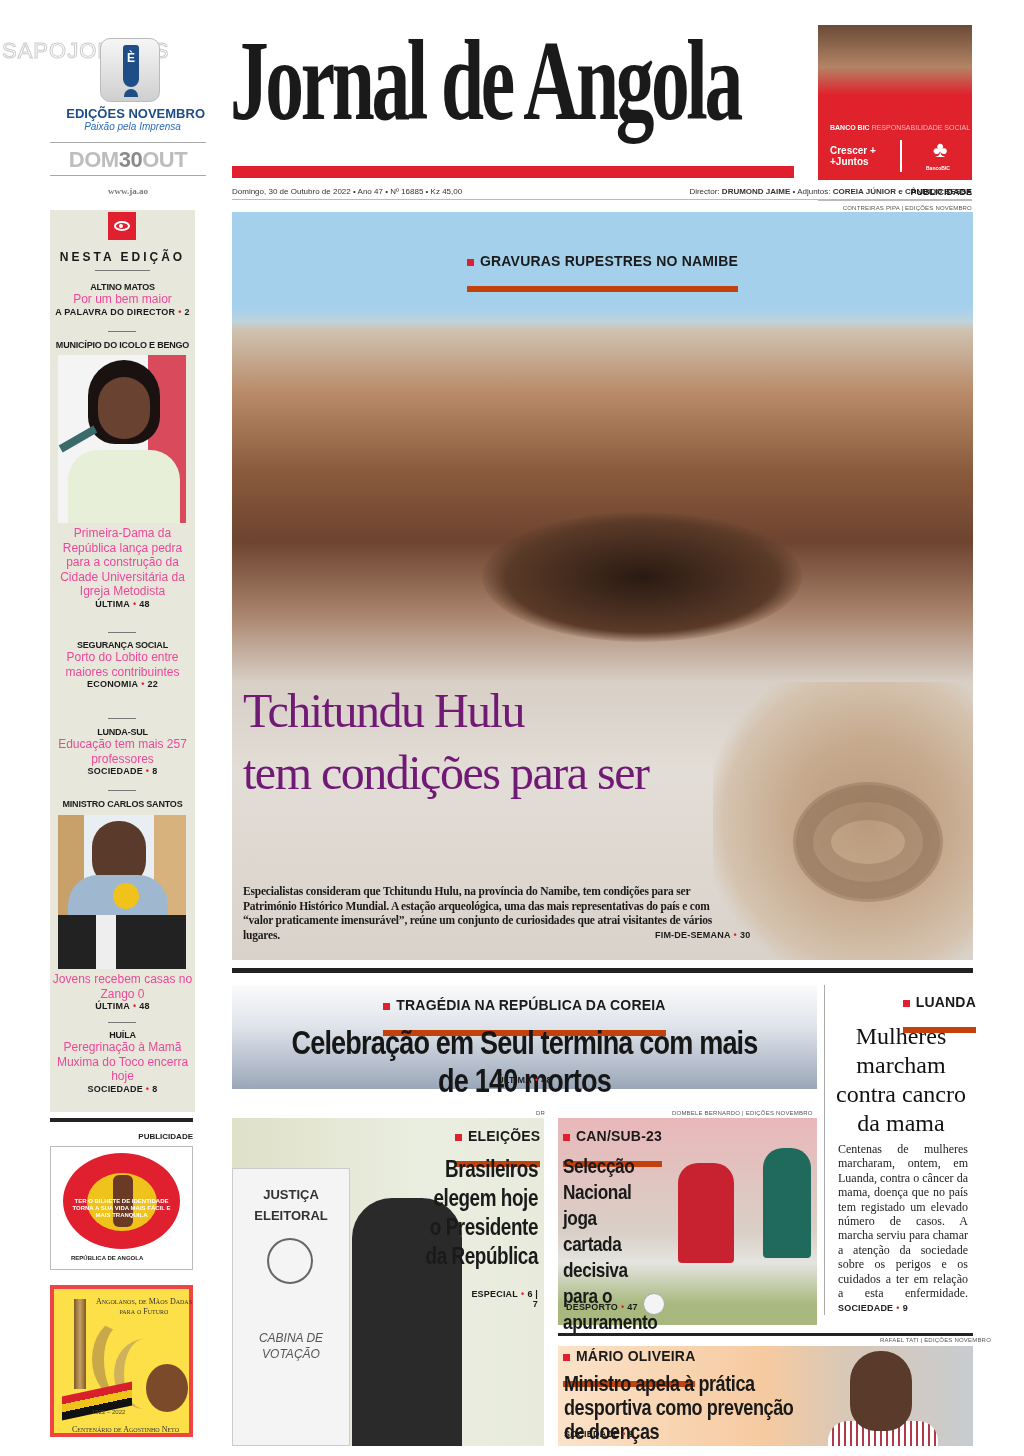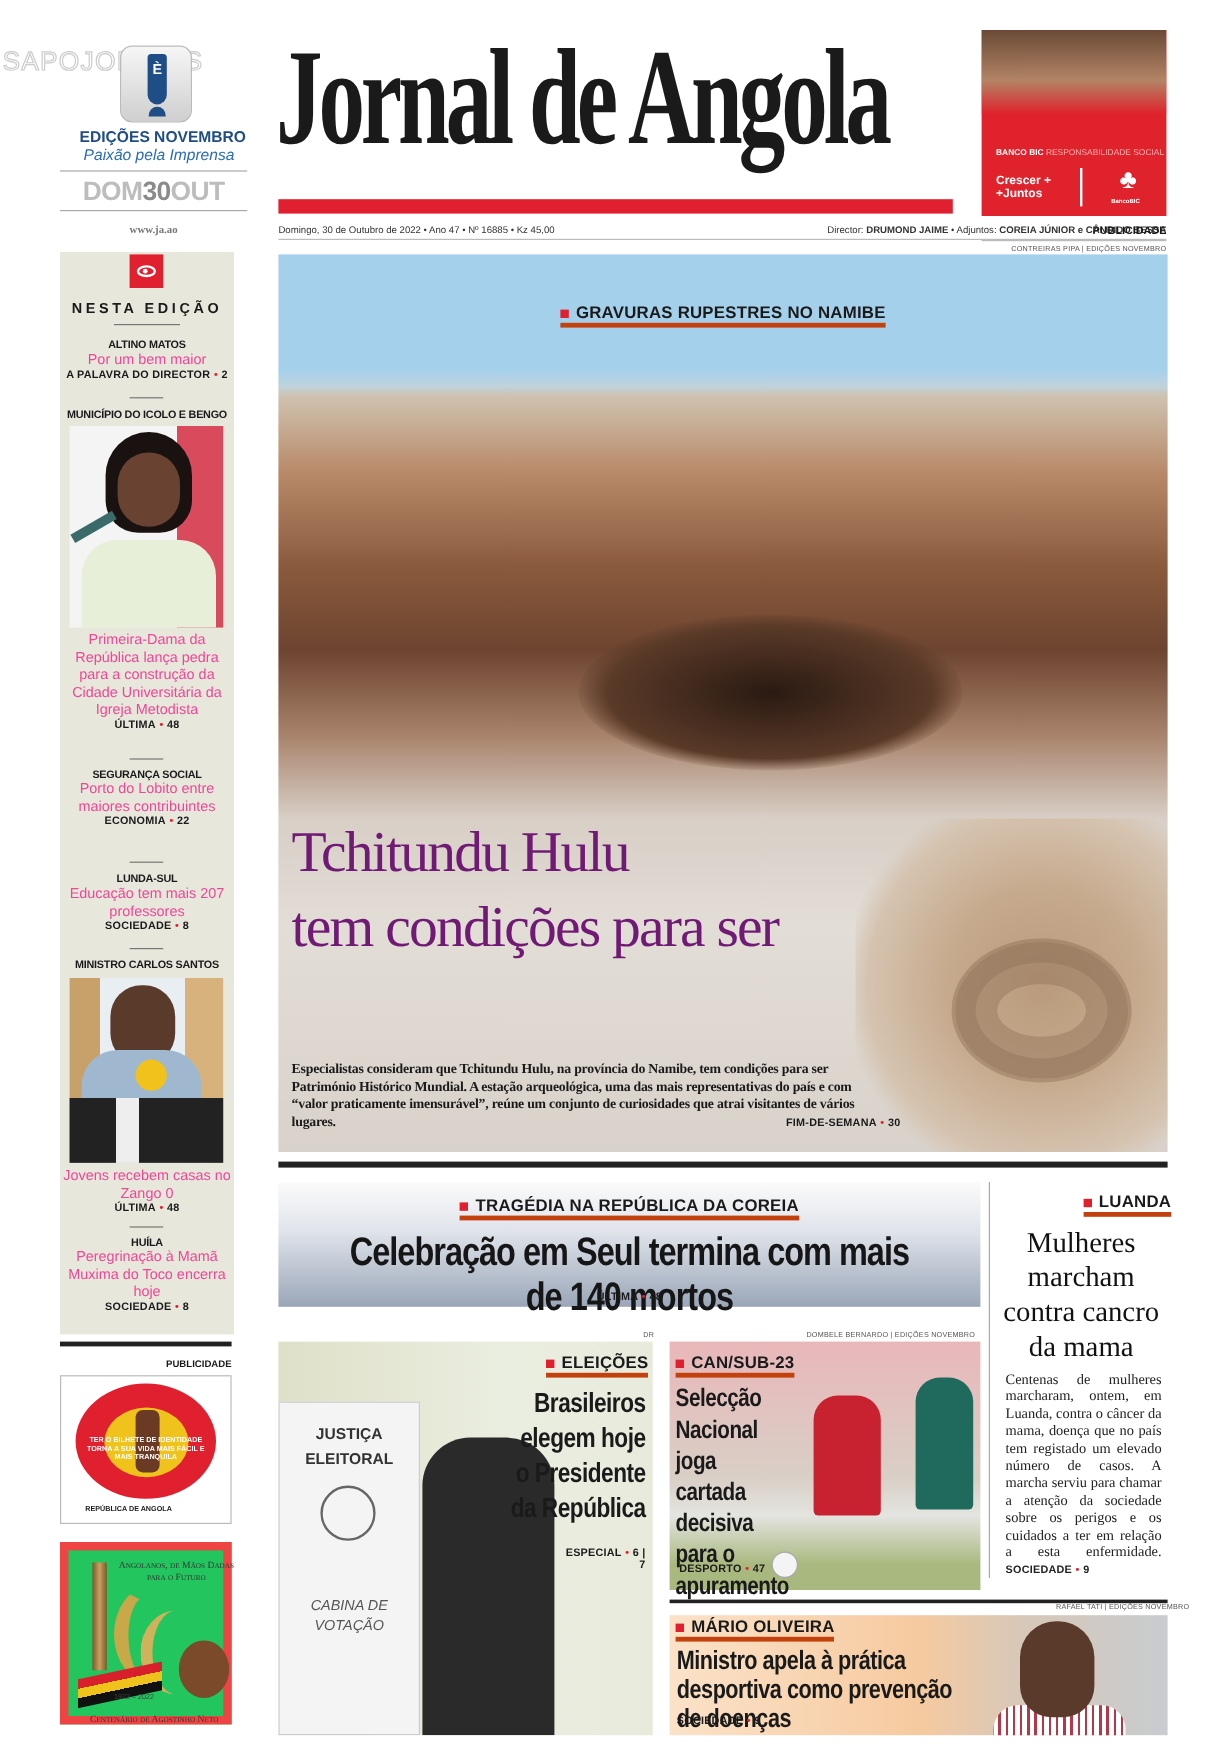--- a/index.html
+++ b/index.html
@@ -1,32 +1,32 @@
 <!DOCTYPE html>
 <html><head>
 <meta charset="utf-8">
 <style>
 *{box-sizing:border-box;margin:0;padding:0}
 body{width:1024px;height:1456px;background:#fff;font-family:"Liberation Sans","DejaVu Sans",sans-serif;color:#1a1a1a;position:relative;overflow:hidden}
 .abs{position:absolute}
 .cond{font-family:"Liberation Sans Narrow","Liberation Sans",sans-serif;font-stretch:condensed}
 .dot{display:inline-block;width:7px;height:7px;background:#e0202f;margin-right:6px;vertical-align:middle}
-.kicker{font-weight:700;font-size:14px;letter-spacing:.2px;padding-bottom:1px;border-bottom:4px solid #c2410c;display:inline-block}
+.kicker{font-weight:700;font-size:14px;letter-spacing:.2px;padding-bottom:17px;border-bottom:6px solid #c2410c;display:inline-block}
 .ref{font-size:9px;font-weight:700;letter-spacing:.2px}
 .ref .sep{color:#e0202f;margin:0 3px}
 .credit{font-size:6px;color:#555;letter-spacing:.2px}
 
 
 #sapo{left:2px;top:38px;font-size:22px;letter-spacing:1px;color:#fff;-webkit-text-stroke:1px #ccc;font-weight:400}
 #en-logo{left:100px;top:38px;width:60px;height:64px;border-radius:10px;background:linear-gradient(#f6f6f6,#cfcfcf);border:1px solid #bbb}
 #en-logo .bar{position:absolute;left:22px;top:6px;width:16px;height:42px;background:#1f4d86;border-radius:3px 3px 8px 8px}
 #en-logo .bar span{position:absolute;left:0;right:0;top:6px;color:#fff;font-weight:700;font-size:12px;text-align:center}
 #en-logo .ball{position:absolute;left:23px;top:50px;width:14px;height:8px;background:#1f4d86;border-radius:7px 7px 0 0}
 #en-name{left:60px;top:106px;width:145px;text-align:right;font-size:13px;font-weight:700;color:#1f4d86}
-#en-slogan{left:60px;top:121px;width:145px;text-align:center;font-size:13px;font-style:italic;color:#2a6bb8}
+#en-slogan{left:60px;top:121px;width:145px;text-align:center;font-size:10px;font-style:italic;color:#2a6bb8}
 #date-box{left:50px;top:142px;width:156px;height:34px;border-top:1px solid #aaa;border-bottom:1px solid #aaa;text-align:center;font-size:22px;font-weight:700;color:#bdbdbd;line-height:34px;letter-spacing:-.5px}
 #date-box b{color:#8a8a8a}
 #site{left:50px;top:186px;width:156px;text-align:center;font-size:9px;font-weight:700;color:#777;font-family:"Liberation Serif",serif}
 
 
 #title{left:230px;top:16px;width:565px;font-family:"Liberation Serif","DejaVu Serif",serif;font-weight:700;font-size:114px;line-height:130px;letter-spacing:-5px;transform:scaleX(.68);transform-origin:left top;white-space:nowrap;width:840px}
 #redbar{left:232px;top:166px;width:562px;height:12px;background:#e0202f}
 #infoline{left:232px;top:187px;width:740px;font-size:8px;color:#333;display:flex;justify-content:space-between;border-bottom:1px solid #bbb;padding-bottom:3px}
 #infoline b{font-weight:700}
 
@@ -113,21 +113,21 @@
 
 
 #sep-l{left:50px;top:1118px;width:143px;height:4px;background:#222}
 #pub-left{left:50px;top:1132px;width:143px;text-align:right;font-size:8px;font-weight:700}
 #ad-id{left:50px;top:1146px;width:143px;height:124px;border:1px solid #bbb;background:#fff}
 #ad-id .circle{position:absolute;left:12px;top:6px;width:117px;height:96px;border-radius:50%;background:#e0202f}
 #ad-id .inner{position:absolute;left:36px;top:26px;width:70px;height:58px;border-radius:50%;background:#f0c21c}
 #ad-id .hand{position:absolute;left:62px;top:28px;width:20px;height:52px;background:#6a3a24;border-radius:6px}
 #ad-id .ring{position:absolute;left:14px;top:9px;width:113px;height:90px;text-align:center;font-size:6px;color:#fff;font-weight:700;padding-top:42px;line-height:7px}
 #ad-id .foot{position:absolute;left:20px;top:108px;font-size:6px;font-weight:700}
-#ad-neto{left:50px;top:1285px;width:143px;height:152px;border:7px solid #ef4444;background:#22c55e}
+#ad-neto{left:50px;top:1285px;width:143px;height:152px;border:4px solid #ef4444;background:#fde047}
 #ad-neto .t1{position:absolute;left:40px;top:8px;width:100px;text-align:center;font-family:"Liberation Serif",serif;font-size:8px;line-height:10px;color:#333;font-variant:small-caps}
 #ad-neto .tower{position:absolute;left:20px;top:10px;width:12px;height:90px;background:linear-gradient(90deg,#7a5a2a,#c8a060,#7a5a2a)}
 #ad-neto .moon1{position:absolute;left:38px;top:30px;width:60px;height:80px;border-radius:50%;border-left:12px solid #c9a84a;border-top:6px solid transparent}
 #ad-neto .moon2{position:absolute;left:60px;top:50px;width:60px;height:70px;border-radius:50%;border-left:10px solid #d1b25c}
 #ad-neto .flag{position:absolute;left:8px;top:100px;width:70px;height:24px;background:linear-gradient(#d8202c 0 33%,#f0c21c 33% 66%,#111 66%);transform:skewY(-12deg)}
 #ad-neto .head{position:absolute;left:92px;top:75px;width:42px;height:48px;border-radius:50%;background:#7a4a2a}
 #ad-neto .years{position:absolute;left:38px;top:120px;font-size:6px;color:#444}
 #ad-neto .t2{position:absolute;left:0;top:136px;width:143px;text-align:center;font-family:"Liberation Serif",serif;font-size:8px;color:#333;font-variant:small-caps}
 </style>
 </head>
@@ -197,21 +197,21 @@
 
 <div class="sb-block" style="top:640px">
   <div class="sb-cat cond">SEGURANÇA SOCIAL</div>
   <div class="sb-txt">Porto do Lobito entre maiores contribuintes</div>
   <div class="ref cond"><span>ECONOMIA</span><span class="sep">•</span><span>22</span></div>
 </div>
 <div class="sb-rule" style="left:108px;top:718px;width:28px"></div>
 
 <div class="sb-block" style="top:727px">
   <div class="sb-cat cond">LUNDA-SUL</div>
-  <div class="sb-txt">Educação tem mais 207 professores</div>
+  <div class="sb-txt">Educação tem mais 257 professores</div>
   <div class="ref cond"><span>SOCIEDADE</span><span class="sep">•</span><span>8</span></div>
 </div>
 <div class="sb-rule" style="left:108px;top:790px;width:28px"></div>
 
 <div class="sb-block" style="top:799px">
   <div class="sb-cat cond">MINISTRO CARLOS SANTOS</div>
 </div>
 <div class="sb-ph" style="top:815px;height:154px;background:linear-gradient(90deg,#c7a06a 0 20%,#e9eef2 20% 75%,#d8b27c 75%)">
   <div style="position:absolute;left:34px;top:6px;width:54px;height:66px;border-radius:26px;background:#5a3a2a"></div>
   <div style="position:absolute;left:10px;top:60px;width:100px;height:94px;border-radius:30px 30px 0 0;background:#9fb8d0"></div>

